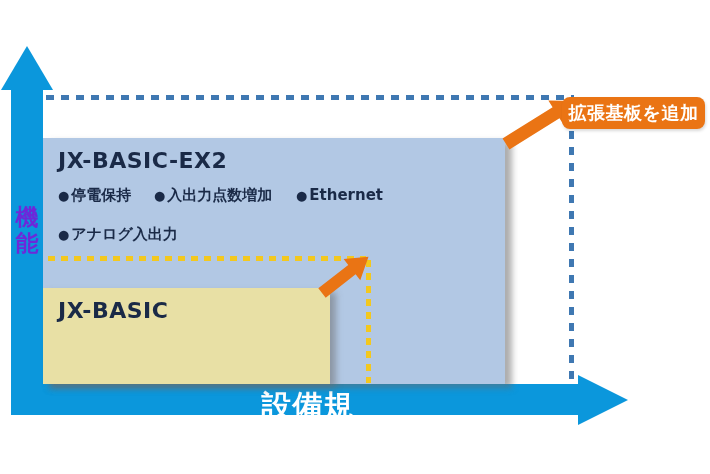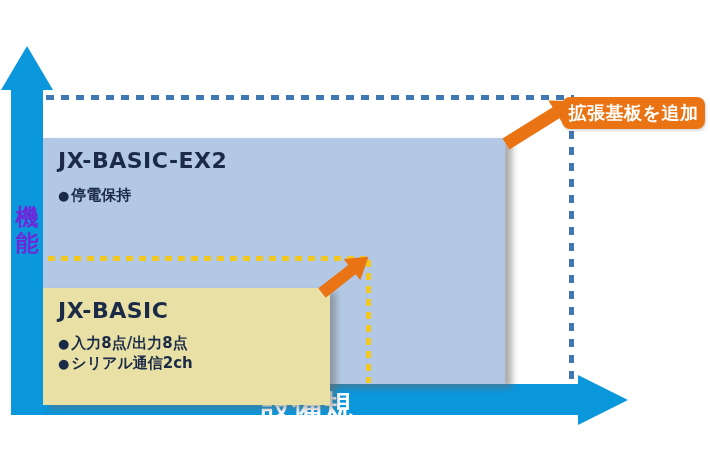--- a/index.html
+++ b/index.html
@@ -44,21 +44,21 @@
   .ex2-box{position:absolute;left:43px;top:138px;width:462px;height:246px;z-index:2;
     background:var(--ex2-bg);border-radius:0 3px 0 0;
     box-shadow:7px 4px 6px rgba(105,105,105,.55);color:var(--text-navy);}
   .box-title-row{display:flex;align-items:baseline;gap:22px;padding:10px 0 0 15px;flex-direction:column;}
   .box-title{font-size:22px;font-weight:bold;letter-spacing:.5px;}
   .box-subtitle{font-size:15px;font-weight:bold;}
   .feature-grid{display:grid;grid-template-columns:96px 142px auto;
     padding:13px 0 0 15px;row-gap:20px;font-size:15px;font-weight:bold;}
   .feat{white-space:nowrap;}
   .bullet{margin-right:2px;font-size:13px;}
-  .basic-box{position:absolute;left:43px;top:288px;width:287px;height:117px;z-index:4;
+  .basic-box{position:absolute;left:43px;top:288px;width:287px;height:96px;z-index:4;
     background:var(--basic-bg);border-radius:0 3px 0 0;
     box-shadow:6px 4px 6px rgba(105,105,105,.5);color:var(--text-navy);}
   .basic-box .feature-list{padding:11px 0 0 15px;font-size:15px;font-weight:bold;line-height:1.32;}
   
   .arrow-layer{position:absolute;left:0;top:0;width:710px;height:474px;z-index:5;pointer-events:none;}
   .arrow-layer path{fill:var(--orange-accent);}
   .callout{position:absolute;left:562px;top:60px;width:143px;height:32px;z-index:6;
     background:var(--orange-accent);border-radius:8px;
     display:flex;align-items:center;justify-content:center;
     color:#fff;font-size:18px;font-weight:bold;letter-spacing:.5px;
@@ -78,33 +78,32 @@
 
   <div class="dash-blue-h"></div>
   <div class="dash-blue-v"></div>
 
   <div class="ex2-box">
     <div class="box-title-row">
       <span class="box-title">JX-BASIC-EX2</span>
     </div>
     <div class="feature-grid">
       <div class="feat"><span class="bullet">●</span><span>停電保持</span></div>
+      <div class="feat"><span class="bullet">●</span><span>入出力点数増加</span></div>
+      <div class="feat"><span class="bullet">●</span><span>Ethernet</span></div>
+      <div class="feat"><span class="bullet">●</span><span>アナログ入出力</span></div>
     </div>
   </div>
 
   <div class="dash-yel-h"></div>
   <div class="dash-yel-v"></div>
 
   <div class="basic-box">
     <div class="box-title-row">
       <span class="box-title">JX-BASIC</span>
-    </div>
-    <div class="feature-list">
-      <div class="feat"><span class="bullet">●</span><span>入力8点/出力8点</span></div>
-      <div class="feat"><span class="bullet">●</span><span>シリアル通信2ch</span></div>
     </div>
   </div>
 
   <svg class="arrow-layer" viewBox="0 0 710 474" xmlns="http://www.w3.org/2000/svg">
     <g transform="translate(506,144) rotate(-32)">
       <path d="M0 -6.5 L59 -6.5 L59 -14.5 L81 0 L59 14.5 L59 6.5 L0 6.5 Z"></path>
     </g>
     <g transform="translate(322,293) rotate(-38)">
       <path d="M0 -6 L38 -6 L38 -13.5 L59 0 L38 13.5 L38 6 L0 6 Z"></path>
     </g>

